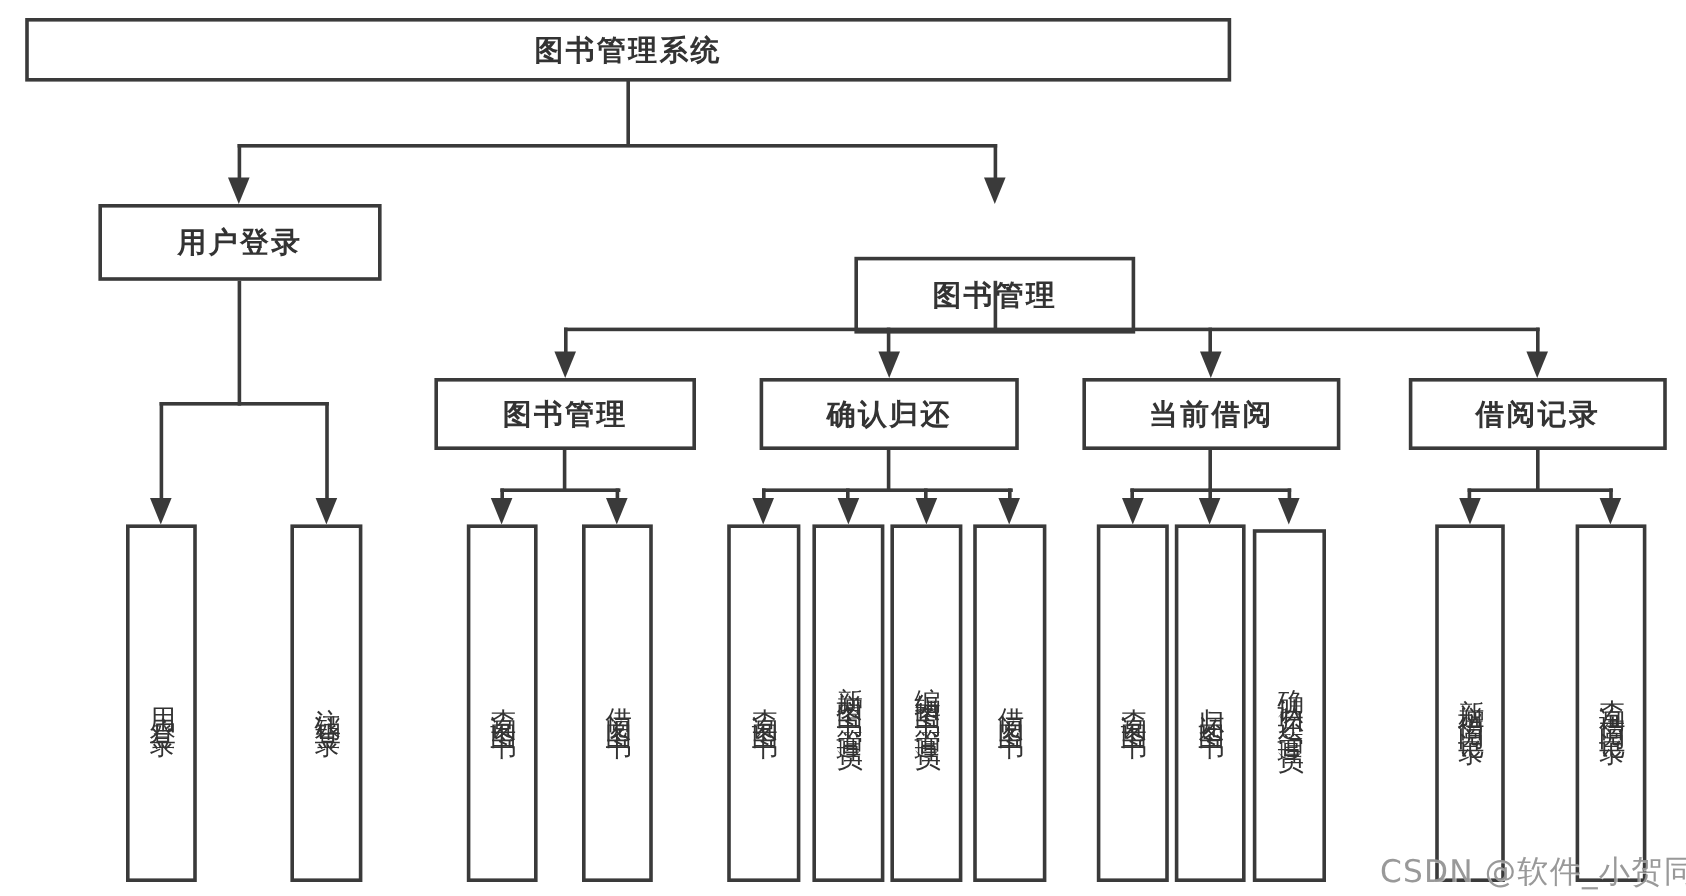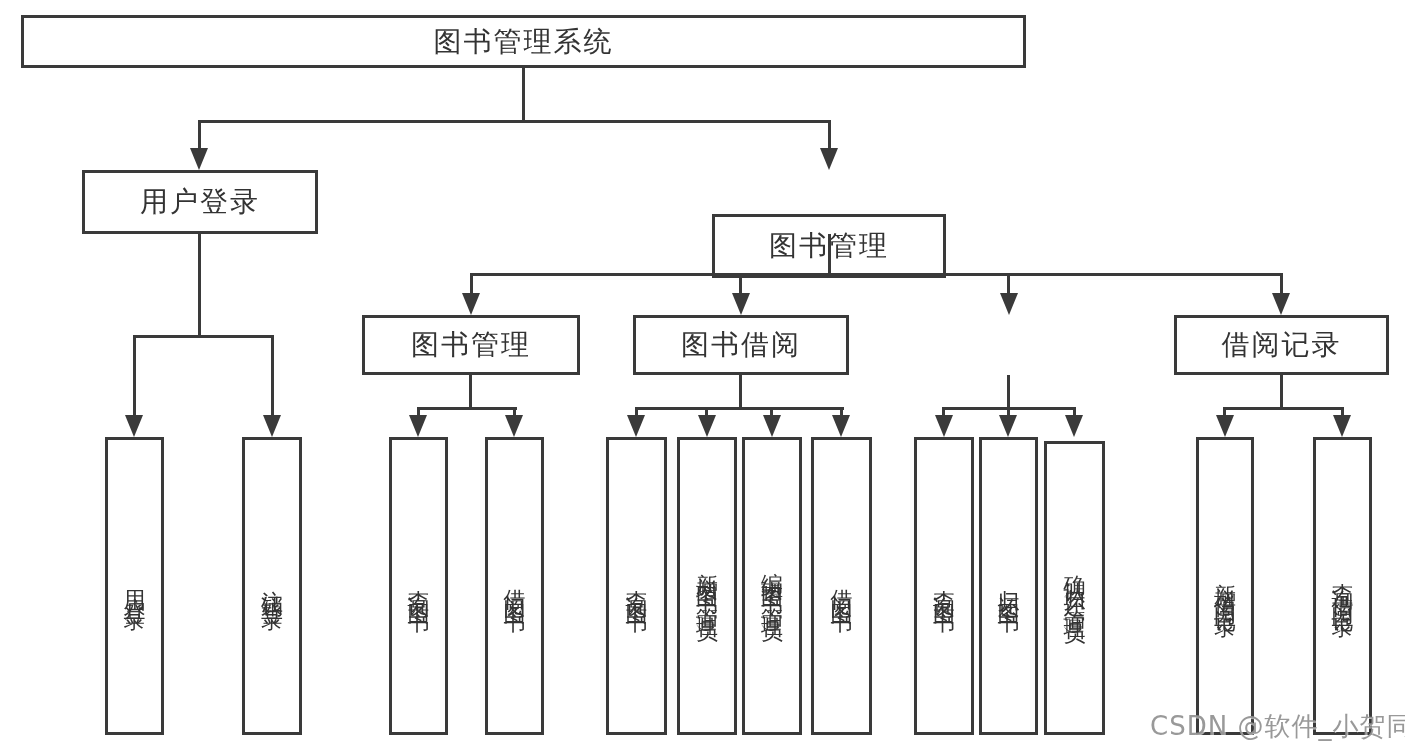--- a/index.html
+++ b/index.html
@@ -4,21 +4,21 @@
 <style>
   html,body{margin:0;padding:0;background:#ffffff;}
   .canvas{
     position:relative;width:1405px;height:747px;background:#ffffff;
     font-family:"DejaVu Sans","Liberation Sans",sans-serif;overflow:hidden;
   }
   .box{
     position:absolute;box-sizing:border-box;border:3px solid #3a3a3a;background:#ffffff;
     display:flex;align-items:center;justify-content:center;color:#333333;
   }
-  .h-label{font-size:28px;letter-spacing:2px;white-space:nowrap;}
+  .h-label{font-size:24px;letter-spacing:2px;white-space:nowrap;font-weight:bold;}
   .vtext{
     writing-mode:vertical-rl;text-orientation:mixed;
     font-size:22px;line-height:1;letter-spacing:7px;white-space:nowrap;
   }
   .line{position:absolute;background:#3a3a3a;}
   .arrow{
     position:absolute;width:0;height:0;
     border-left:9px solid transparent;border-right:9px solid transparent;
     border-top:22px solid #3a3a3a;
   }
@@ -59,21 +59,24 @@
   <div class="arrow" style="left:732px;top:293px;"></div>
   <div class="line" style="left:1007px;top:273px;width:3px;height:24px;"></div>
   <div class="arrow" style="left:1000px;top:293px;"></div>
   <div class="line" style="left:1280px;top:273px;width:3px;height:24px;"></div>
   <div class="arrow" style="left:1272px;top:293px;"></div>
 
   <div class="box" style="left:362px;top:315px;width:218px;height:60px;">
     <span class="h-label">图书管理</span>
   </div>
   <div class="box" style="left:633px;top:315px;width:216px;height:60px;">
-    <span class="h-label">图书借阅</span>
+    <span class="h-label">确认归还</span>
+  </div>
+  <div class="box" style="left:902px;top:315px;width:215px;height:60px;">
+    <span class="h-label">当前借阅</span>
   </div>
   <div class="box" style="left:1174px;top:315px;width:215px;height:60px;">
     <span class="h-label">借阅记录</span>
   </div>
 
   <div class="line" style="left:198px;top:234px;width:3px;height:104px;"></div>
   <div class="line" style="left:133px;top:335px;width:141px;height:3px;"></div>
   <div class="line" style="left:133px;top:335px;width:3px;height:84px;"></div>
   <div class="arrow" style="left:125px;top:415px;"></div>
   <div class="line" style="left:271px;top:335px;width:3px;height:84px;"></div>

